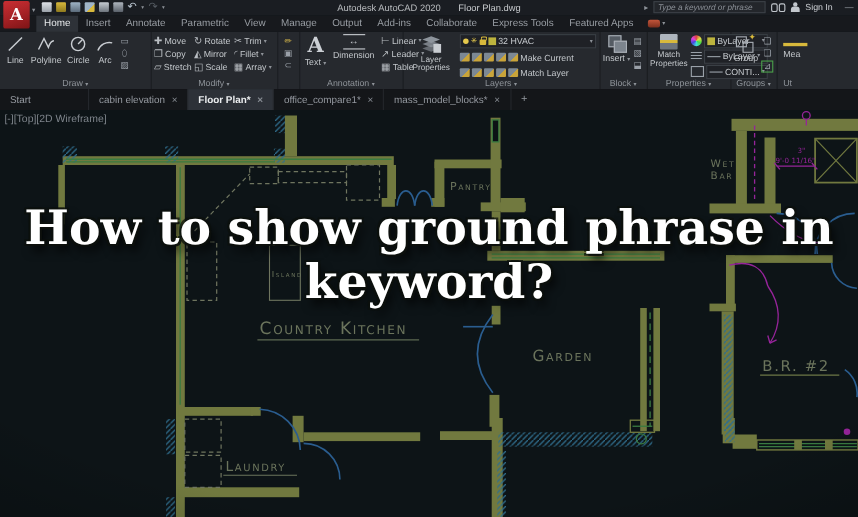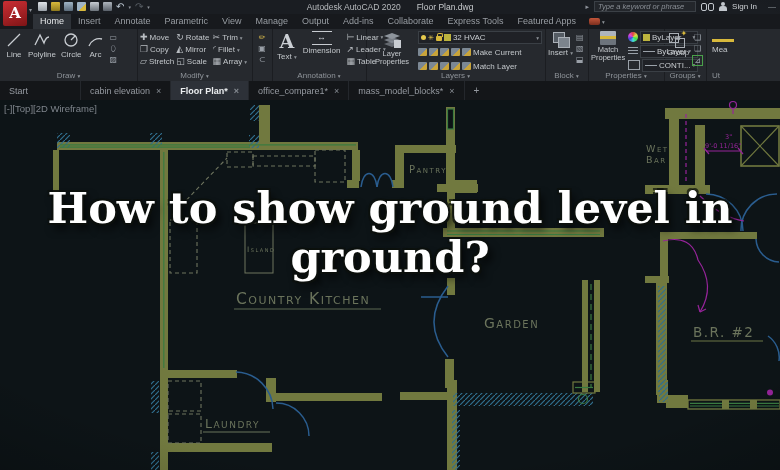--- a/index.html
+++ b/index.html
@@ -606,17 +606,17 @@
         <text class="cadlabel" x="693" y="237" font-size="13.5" fill="#6d7747">B.R. #2</text>
         <line x1="691" y1="241" x2="763" y2="241" stroke="#6d7747" stroke-width="1"></line>
         <text class="cadlabel" x="205" y="328" font-size="12.5">Laundry</text>
         <line x1="203" y1="332" x2="270" y2="332" stroke="#6b745c" stroke-width="1"></line>
       </g>
     </svg>
   </div>
 
   <div class="vignette"></div>
   <div class="overlay-title">
-    <div>How to show ground level in</div>
-    <div>ground?</div>
+    <div>How to show ground phrase in</div>
+    <div>keyword?</div>
   </div>
 
 </div>
 
 </body></html>

